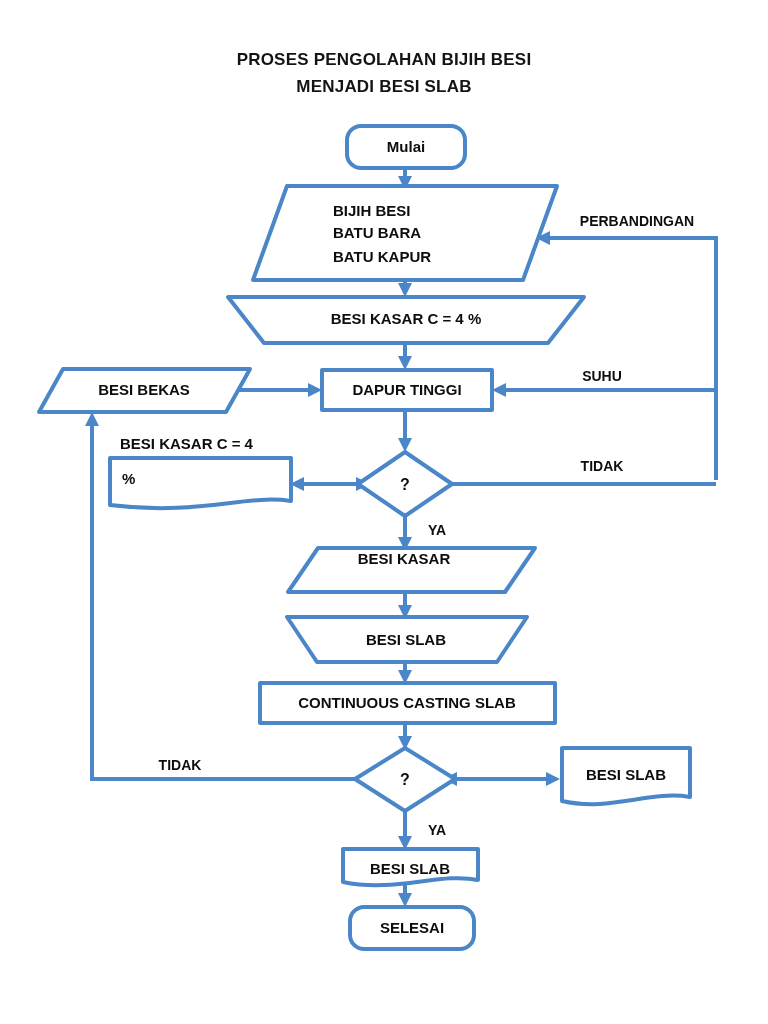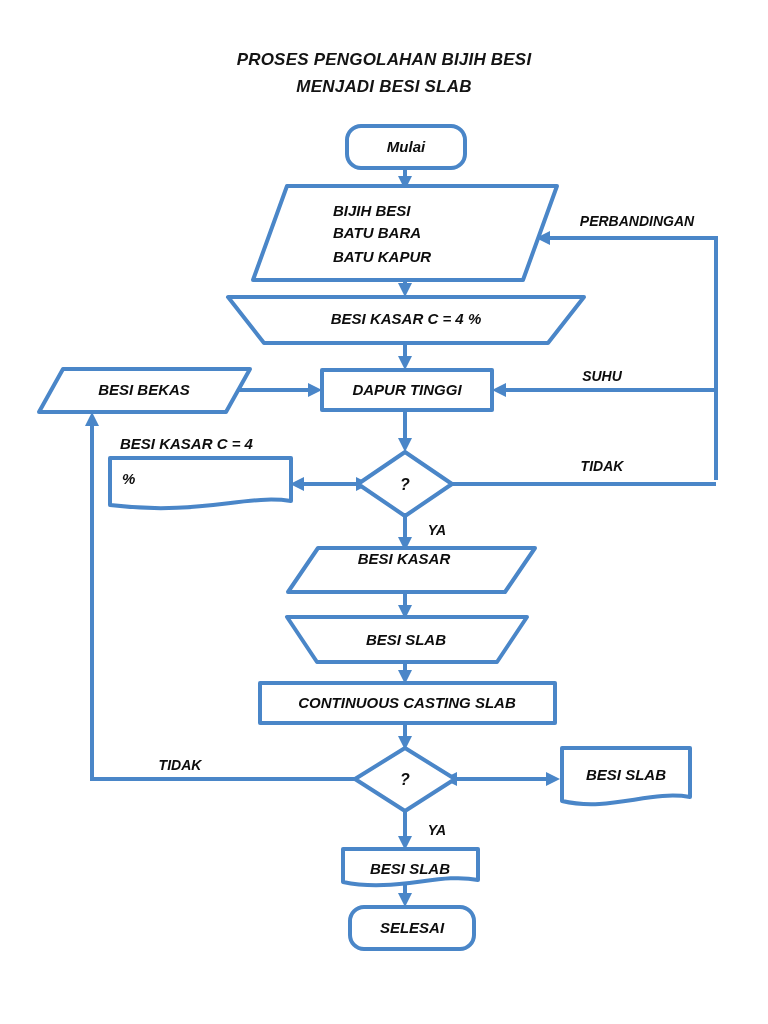--- a/index.html
+++ b/index.html
@@ -13,21 +13,20 @@
     font-family: "Liberation Sans", sans-serif;
     overflow: hidden;
     position: relative;
   }
   #flowchart-root {
     position: absolute;
     top: 0;
     left: 0;
     width: 616px;
     height: 1024px;
-    font-style: italic;
   }
   .shape-stroke {
     fill: #ffffff;
     stroke: #4a86c8;
     stroke-width: 4;
     stroke-linejoin: round;
   }
   .connector {
     stroke: #4a86c8;
     stroke-width: 4;

